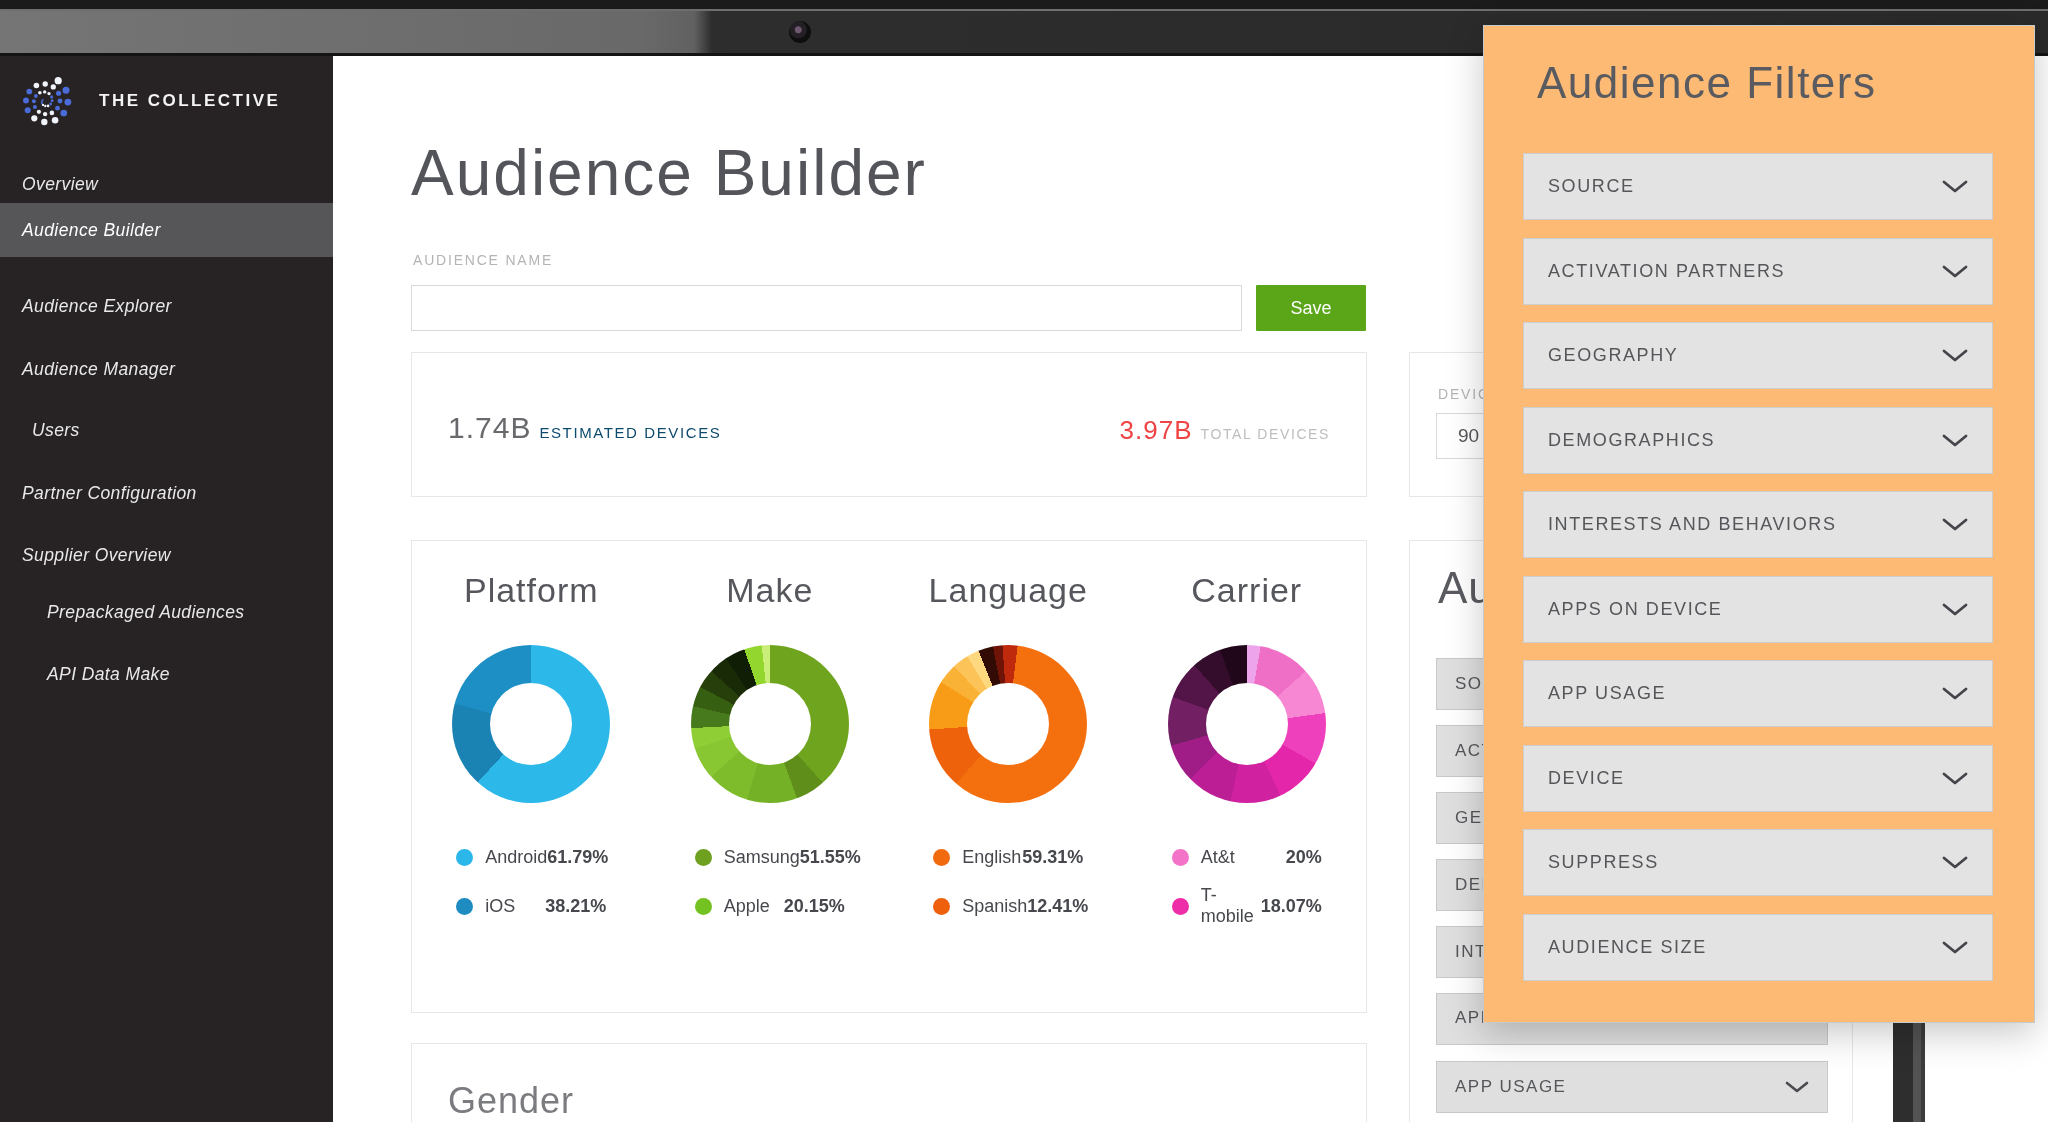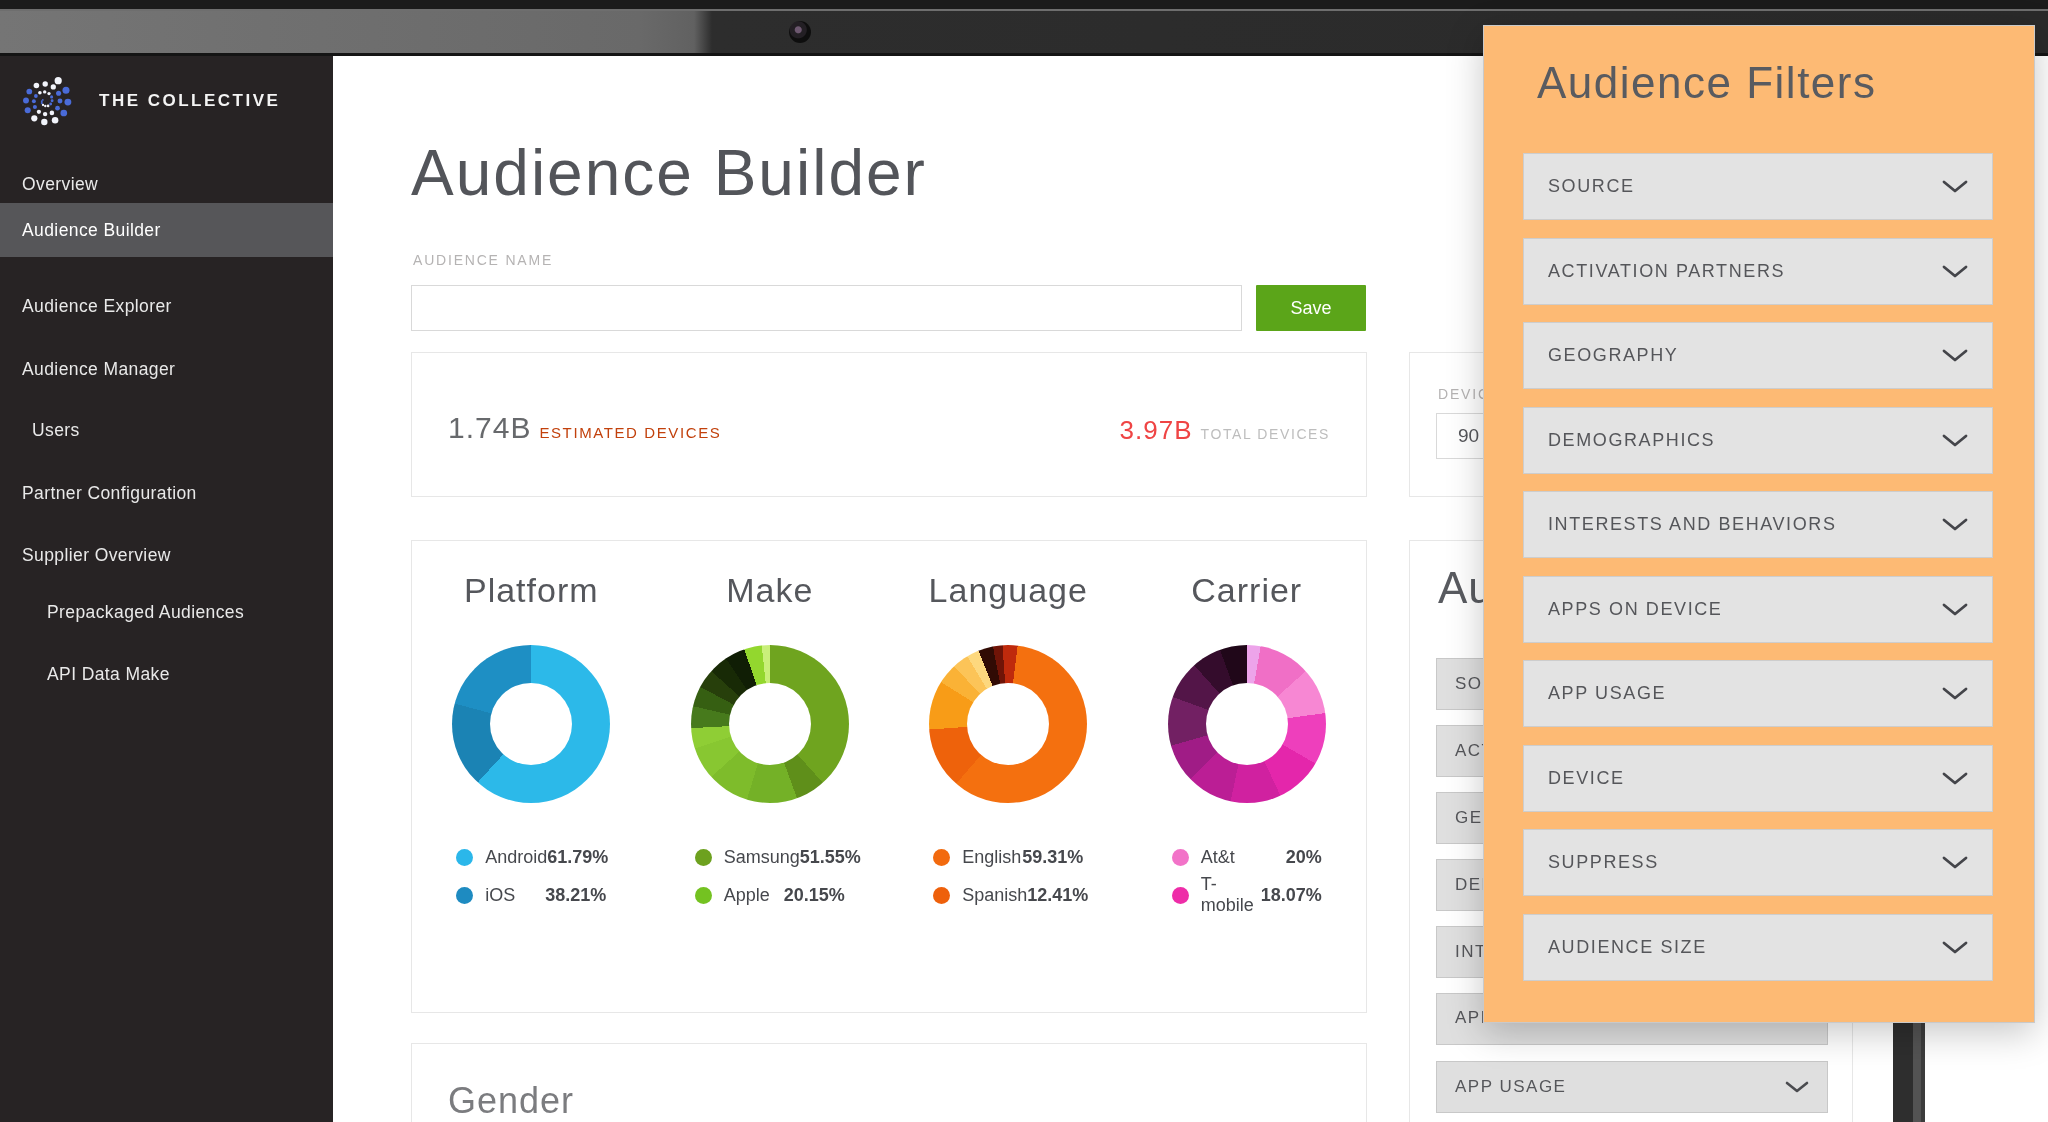--- a/index.html
+++ b/index.html
@@ -15,50 +15,50 @@
     background:radial-gradient(circle at 42% 40%, #6d5870 0 3px, #231f24 4px 8px, #0e0e0e 9px);}
   #right-strip{left:1893px;top:56px;width:32px;height:1066px;
     background:linear-gradient(to right,#2e2e2e 0 20px,#535353 20px 28px,#3c3c3c 28px);}
 
   
   #sidebar{left:0;top:56px;width:333px;height:1066px;background:#272324;}
   #brand{display:flex;align-items:center;gap:27px;padding:18px 0 0 18px;}
   #brand-name{color:#f4f4f4;font-size:17px;font-weight:bold;letter-spacing:2.5px;}
   .nav-item{position:absolute;left:0;width:377px;height:28px;line-height:28px;
     color:#e9e9e9;font-size:17.5px;font-weight:400;padding-left:22px;box-sizing:border-box;
-    letter-spacing:.4px;cursor:pointer;white-space:nowrap;}
+    letter-spacing:.4px;cursor:pointer;white-space:nowrap;font-style:italic;}
   .nav-item.indent{padding-left:47px;}
   #active-band{left:0;top:147px;width:333px;height:54px;background:#565659;}
   .nav-item.active{color:#ffffff;}
 
   
   #main{left:333px;top:56px;width:1560px;height:1066px;background:#fff;}
   #page-title{left:78px;top:80px;font-size:64px;font-weight:200;color:#53555a;letter-spacing:2px;}
   #aud-label{left:80px;top:196px;font-size:14px;color:#b5b3b3;letter-spacing:1.8px;}
   #aud-input{left:78px;top:229px;width:831px;height:46px;box-sizing:border-box;
     border:1px solid #d9d9d9;background:#fff;font-size:18px;color:#55565a;padding:0 14px;outline:none;}
   #save-btn{left:923px;top:229px;width:110px;height:46px;background:#5ba519;color:#fff;
     border:none;font-size:18px;font-family:"Liberation Sans",sans-serif;cursor:pointer;border-radius:1px;}
   .card{background:#fff;border:1px solid #e7e7e7;box-sizing:border-box;}
   #stats-card{left:78px;top:296px;width:956px;height:145px;}
   .stat-left{position:absolute;left:36px;top:58px;}
   .stat-right{position:absolute;right:36px;top:62px;}
   .stat-big{font-size:30px;color:#67696c;letter-spacing:1px;}
   .stat-big.muted{font-size:26px;color:#ef4444;}
-  .stat-label{font-size:15px;color:#c2410c;letter-spacing:1.6px;margin-left:8px;}
+  .stat-label{font-size:15px;color:#0c4a6e;letter-spacing:1.6px;margin-left:8px;}
   .stat-label.muted{color:#bdbdbd;font-size:14px;}
 
   
   #charts-card{left:78px;top:484px;width:956px;height:473px;}
   #charts-row{display:flex;height:100%;}
   .chart-col{flex:1;display:flex;flex-direction:column;align-items:center;}
   .chart-title{margin-top:30px;font-size:34px;font-weight:200;color:#55575c;letter-spacing:1px;}
   .donut{position:relative;width:158px;height:158px;border-radius:50%;margin-top:35px;}
   .donut .hole{position:absolute;left:38px;top:38px;width:82px;height:82px;border-radius:50%;background:#fff;}
-  .legend{margin-top:44px;width:150px;display:flex;flex-direction:column;gap:18px;}
+  .legend{margin-top:44px;width:150px;display:flex;flex-direction:column;gap:29px;}
   .legend-row{display:flex;align-items:center;height:20px;}
   .legend-dot{width:17px;height:17px;border-radius:50%;flex:0 0 17px;}
   .legend-name{margin-left:12px;font-size:18px;font-weight:500;color:#46484d;}
   .legend-val{margin-left:auto;font-size:18px;font-weight:bold;color:#46484d;}
 
   #gender-card{left:78px;top:987px;width:956px;height:160px;}
   #gender-title{position:absolute;left:36px;top:36px;font-size:36px;font-weight:200;color:#7b7c7f;letter-spacing:1px;}
 
   
   #devic-card{left:1409px;top:352px;width:444px;height:145px;background:#fff;border:1px solid #e7e7e7;box-sizing:border-box;}

